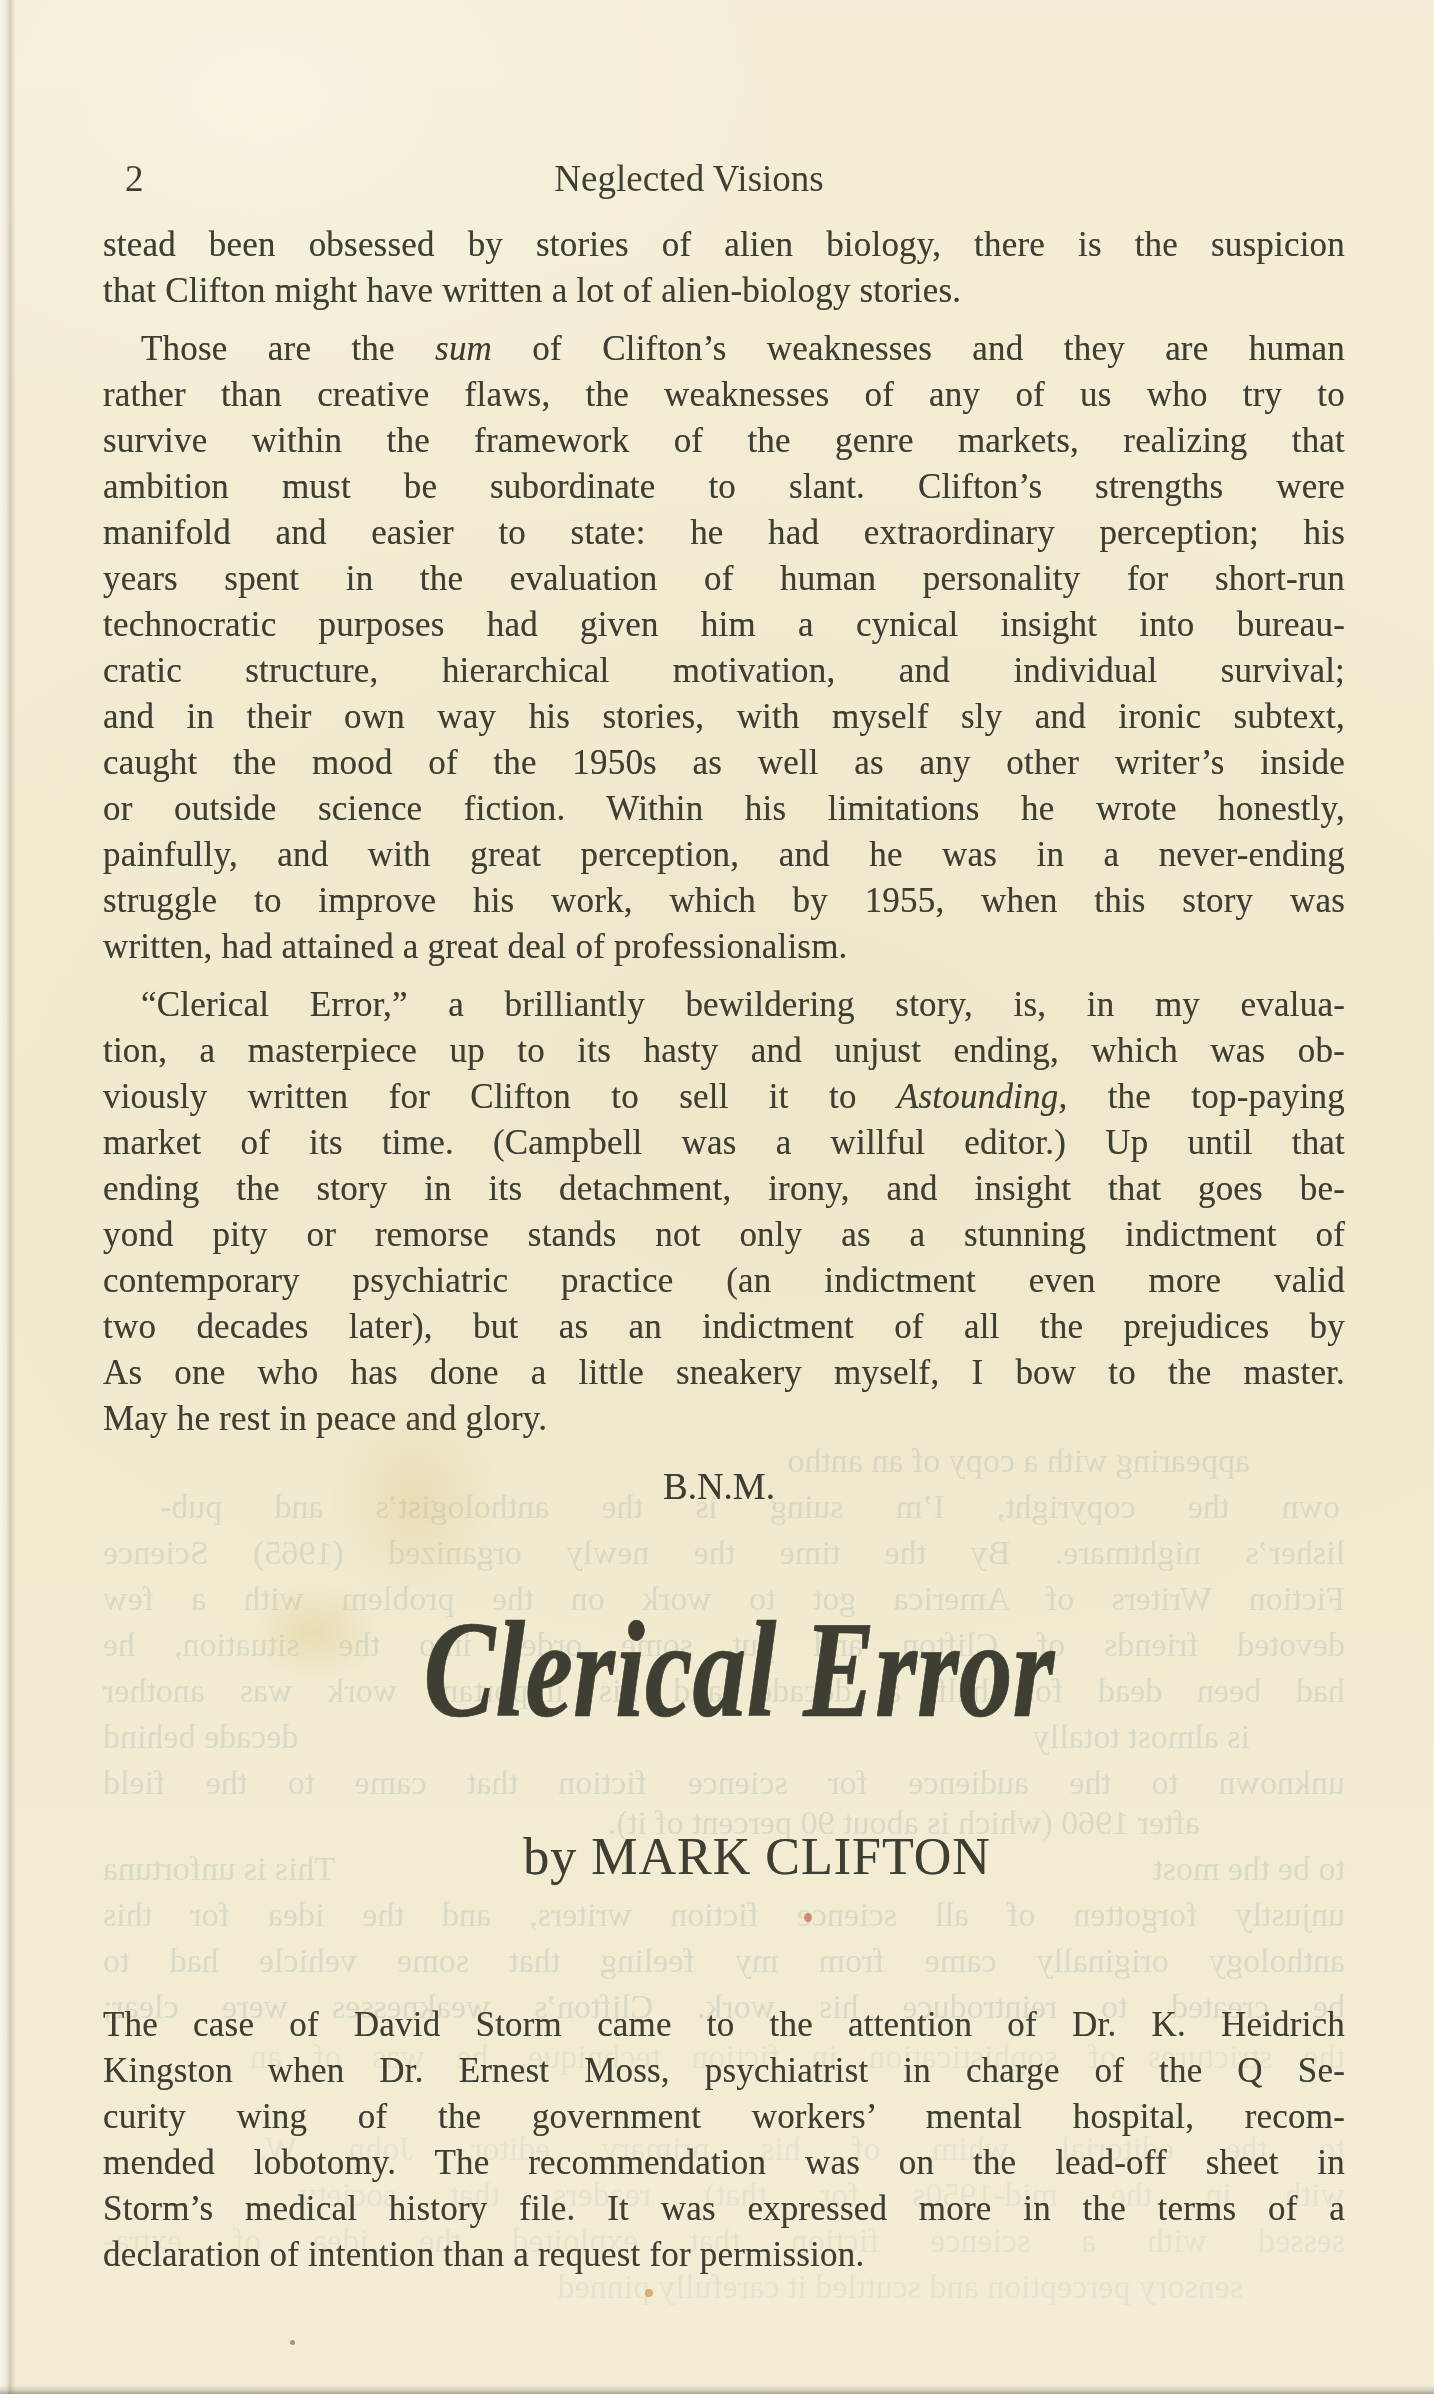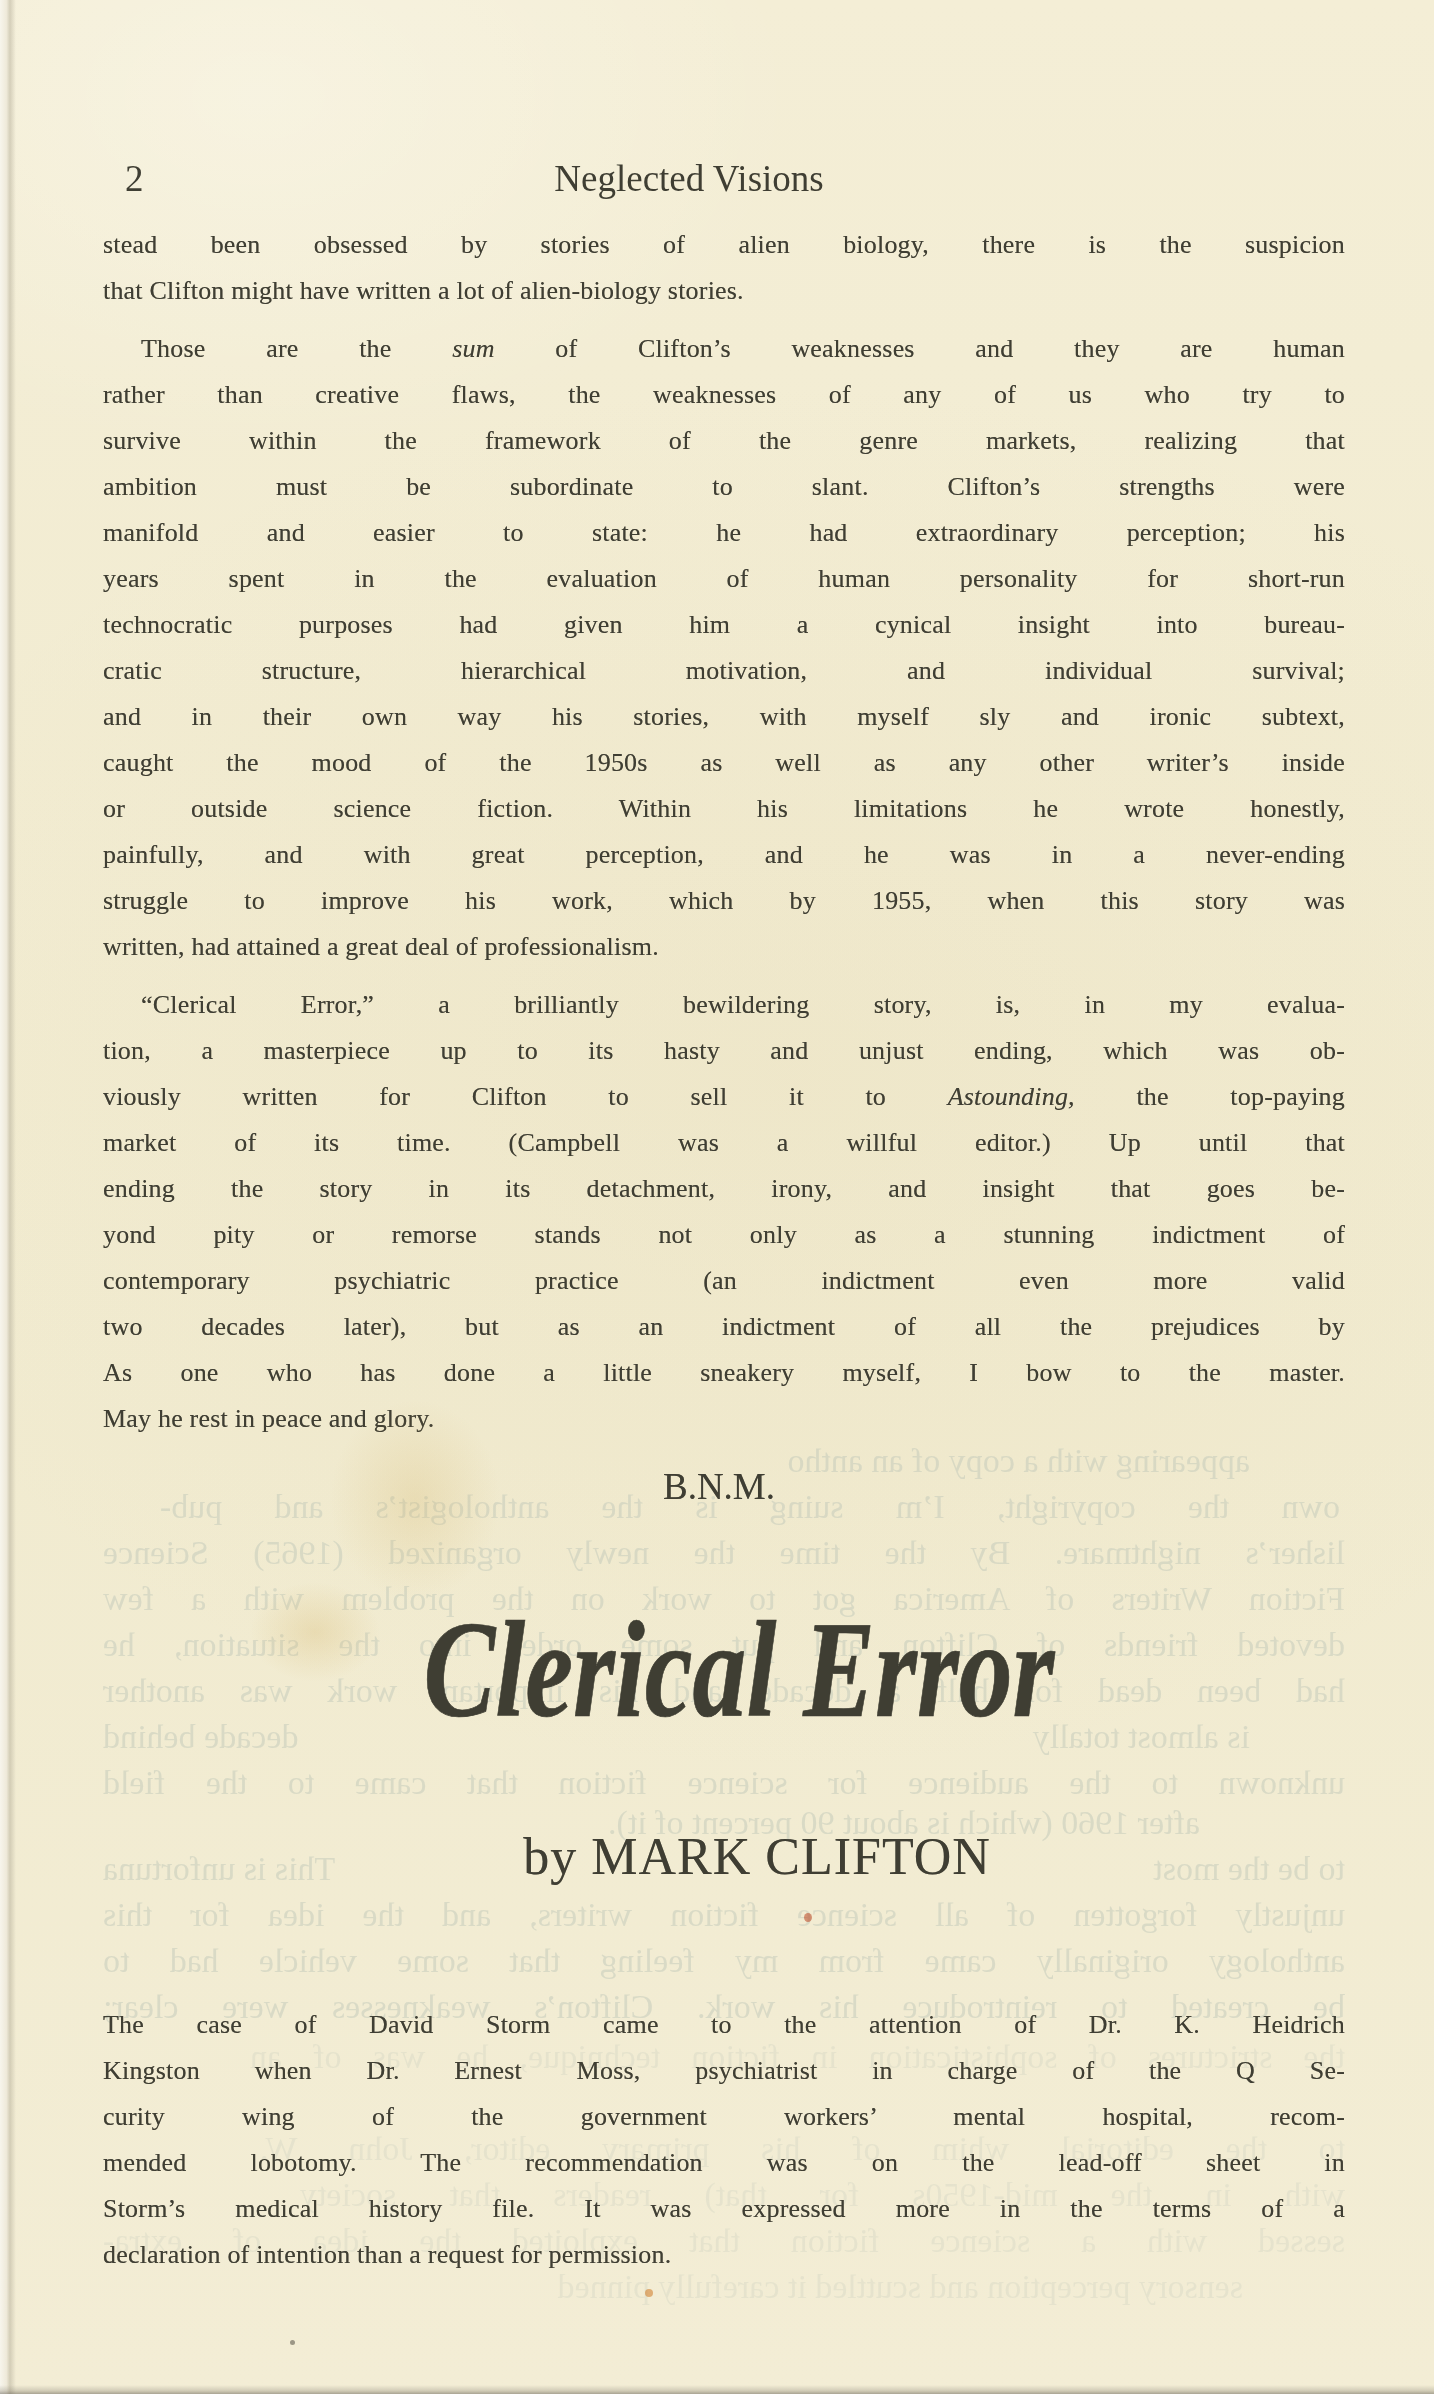--- a/index.html
+++ b/index.html
@@ -11,21 +11,21 @@
     background:
       radial-gradient(900px 600px at 18% 4%, rgba(255,255,250,.30), rgba(255,255,250,0) 60%),
       radial-gradient(1400px 1000px at 55% 45%, rgba(210,190,135,.10), rgba(210,190,135,0) 70%),
       linear-gradient(180deg, #f4eed6 0%, var(--paper,#f2ecd2) 30%, #f1ebd0 60%, #f3edd5 100%);
   }
   
   .text-layer { position:absolute; z-index:2; }
   .running-head { top:156px; left:103px; width:1242px; height:46px; font-size:37px; line-height:46px; }
   .pagenum { position:absolute; left:22px; top:0; }
   .runtitle { position:absolute; left:50%; transform:translateX(-50%) translateX(-35px); }
-  .text-block { left:103px; width:1242px; font-size:26px; line-height:46px; letter-spacing:.2px;
+  .text-block { left:103px; width:1242px; font-size:35px; line-height:46px; letter-spacing:.2px;
                 text-shadow:0 0 .5px rgba(63,62,51,.55); }
   .intro-block { top:222px; }
   .story-block { top:2002px; }
   .line { text-align:justify; text-align-last:justify; height:46px; white-space:nowrap; white-space:normal; }
   .line.last { text-align-last:left; }
   .para.indent .line:first-child { text-indent:38px;margin-top:12px; }
   .attribution { top:1464px; left:103px; width:1242px; text-align:center; padding-right:10px;
                  font-size:37px; line-height:46px; text-shadow:0 0 .5px rgba(63,62,51,.55); }
   .story-title { top:1594px; left:0; width:1434px; text-align:center; font-style:italic;
                  font-size:138px; line-height:1.1; transform:translateX(22px) scaleX(.78);

